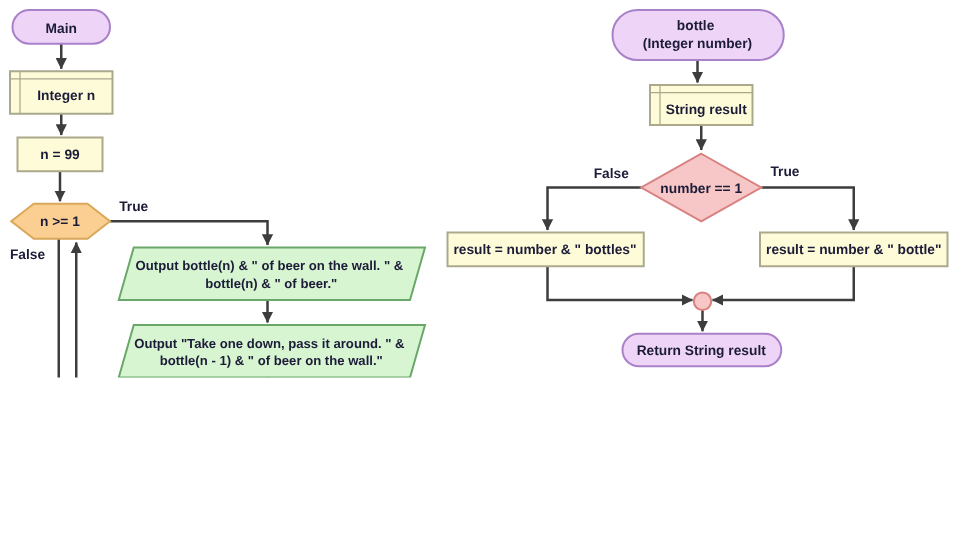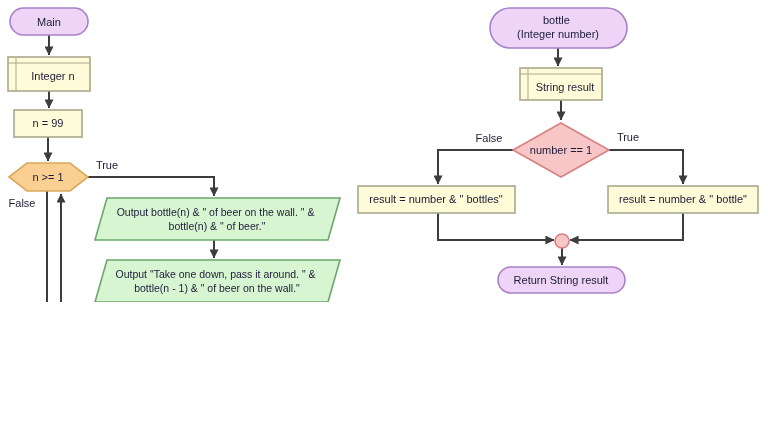--- a/index.html
+++ b/index.html
@@ -1,16 +1,16 @@
 <!DOCTYPE html>
 <html><head>
 <meta charset="utf-8">
 <style>
   html, body { margin: 0; padding: 0; background: #ffffff; }
-  .canvas-wrap { width: 768px; height: 302px; position: relative; background: #ffffff; }
+  .canvas-wrap { width: 768px; height: 302px; position: relative; background: #ffffff; font-weight: bold; }
   svg { display: block; }
   .shape-text {
     font-family: "Liberation Sans", sans-serif;
     font-size: 11px;
     fill: #1c1c38;
     text-anchor: middle;
   }
   .small-text { font-size: 10.5px; }
   .edge { stroke: #3d3d3d; stroke-width: 2; fill: none; }
   .terminal { fill: #eed4f7; stroke: #a981c9; stroke-width: 1.6; }

